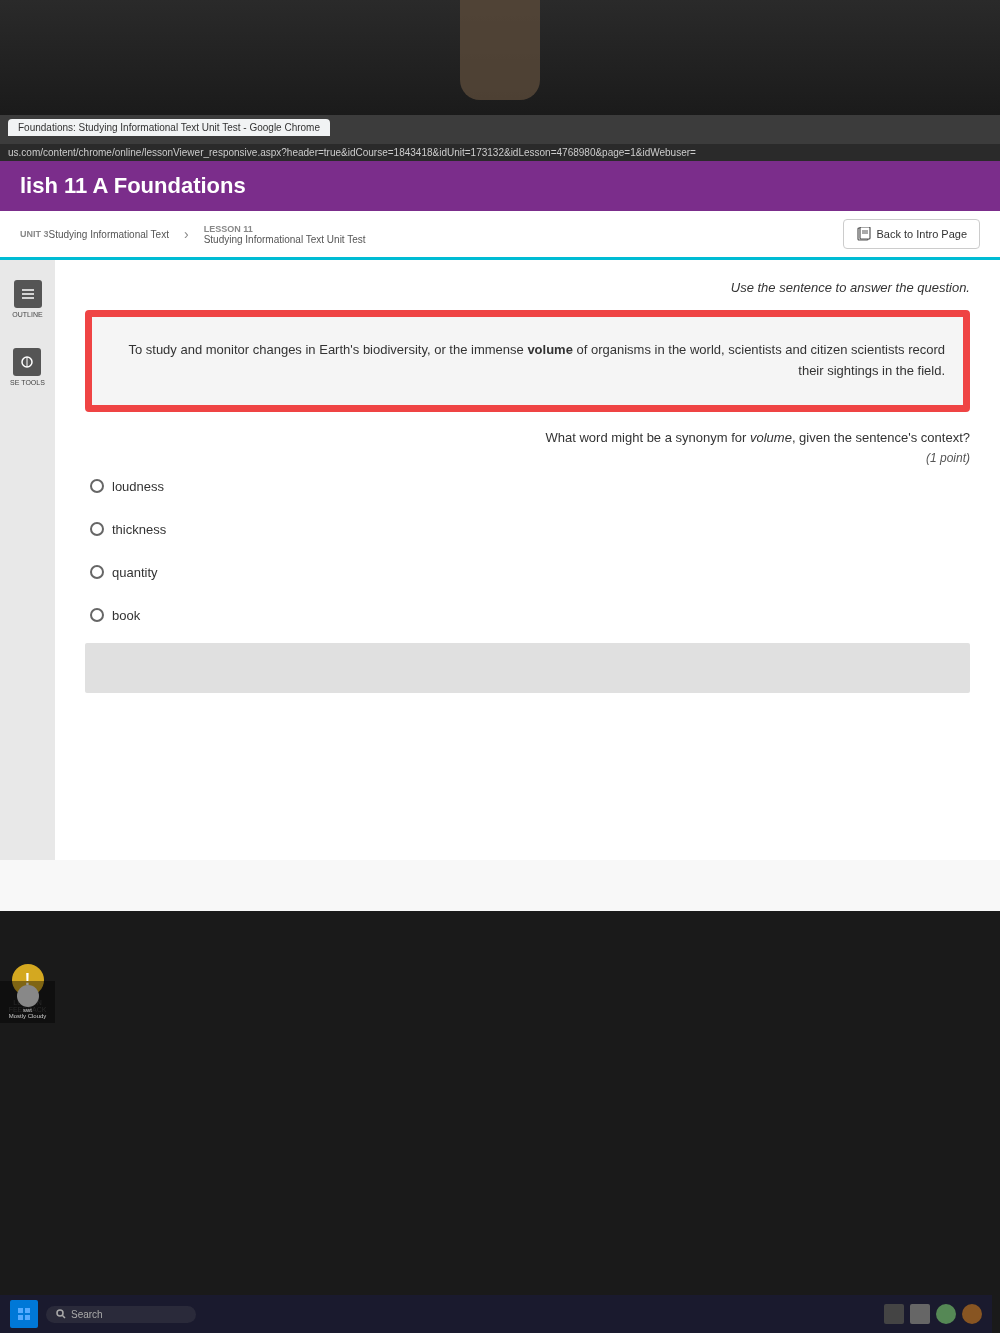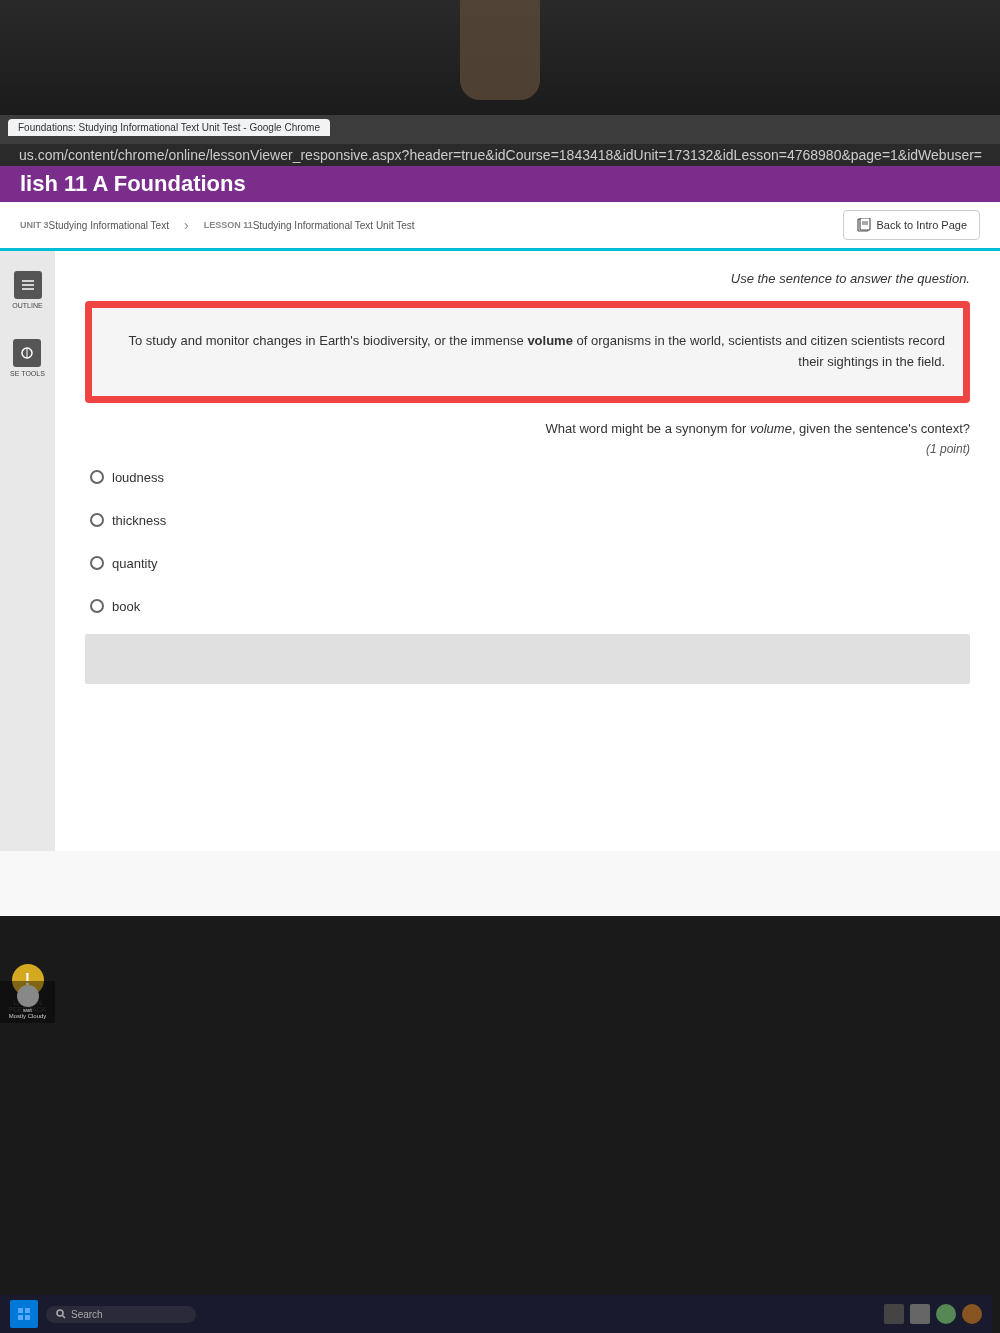--- a/index.html
+++ b/index.html
@@ -53,36 +53,36 @@
       font-size: 10px;
       color: #333;
       max-width: 350px;
       white-space: nowrap;
       overflow: hidden;
       text-overflow: ellipsis;
     }
 
     .browser-addressbar {
       background: #2a2a2a;
-      padding: 3px 19px;
-      font-size: 14px;
+      padding: 3px 8px;
+      font-size: 10px;
       color: #ccc;
       white-space: nowrap;
       overflow: hidden;
     }
 
     
     .app-container {
       background: #f8f8f8;
       min-height: 750px;
     }
 
     .app-header {
       background: #7b2d8b;
-      padding: 5px 20px;
+      padding: 12px 20px;
     }
 
     .app-title {
       color: white;
       font-size: 22px;
       font-weight: bold;
     }
 
     .nav-bar {
       background: white;
@@ -107,24 +107,23 @@
     }
 
     .nav-chevron {
       color: #888;
       font-size: 14px;
       margin: 0 5px;
     }
 
     .nav-lesson {
       display: flex;
-      flex-direction: row;
+      flex-direction: column;
       font-size: 10px;
       color: #555;
-      text-align: center;
     }
 
     .nav-lesson .lesson-label {
       font-weight: bold;
       font-size: 9px;
       color: #888;
     }
 
     .back-to-intro-btn {
       margin-left: auto;

